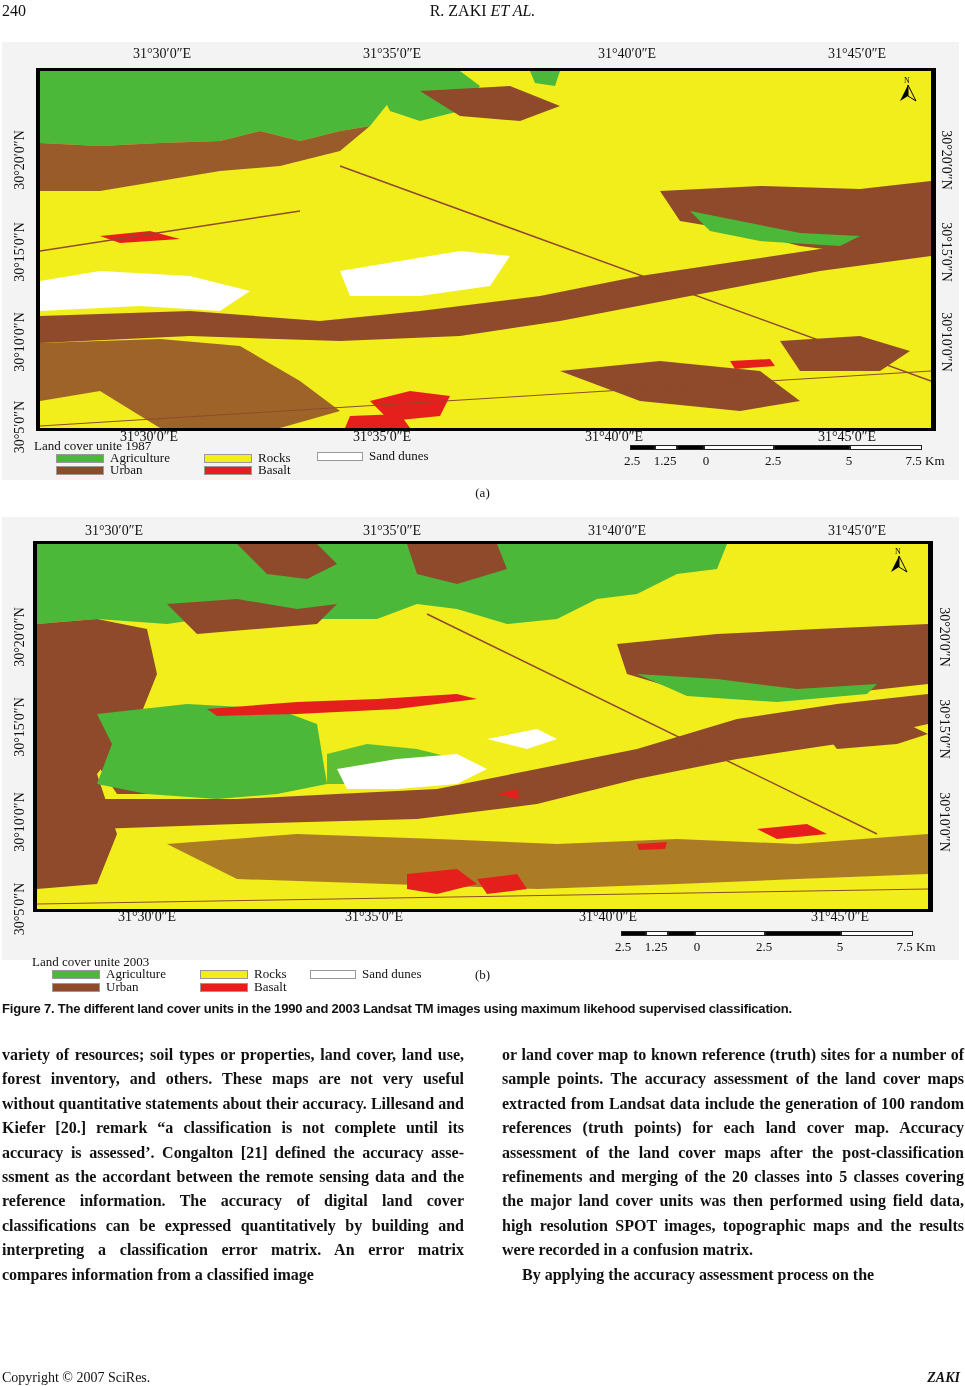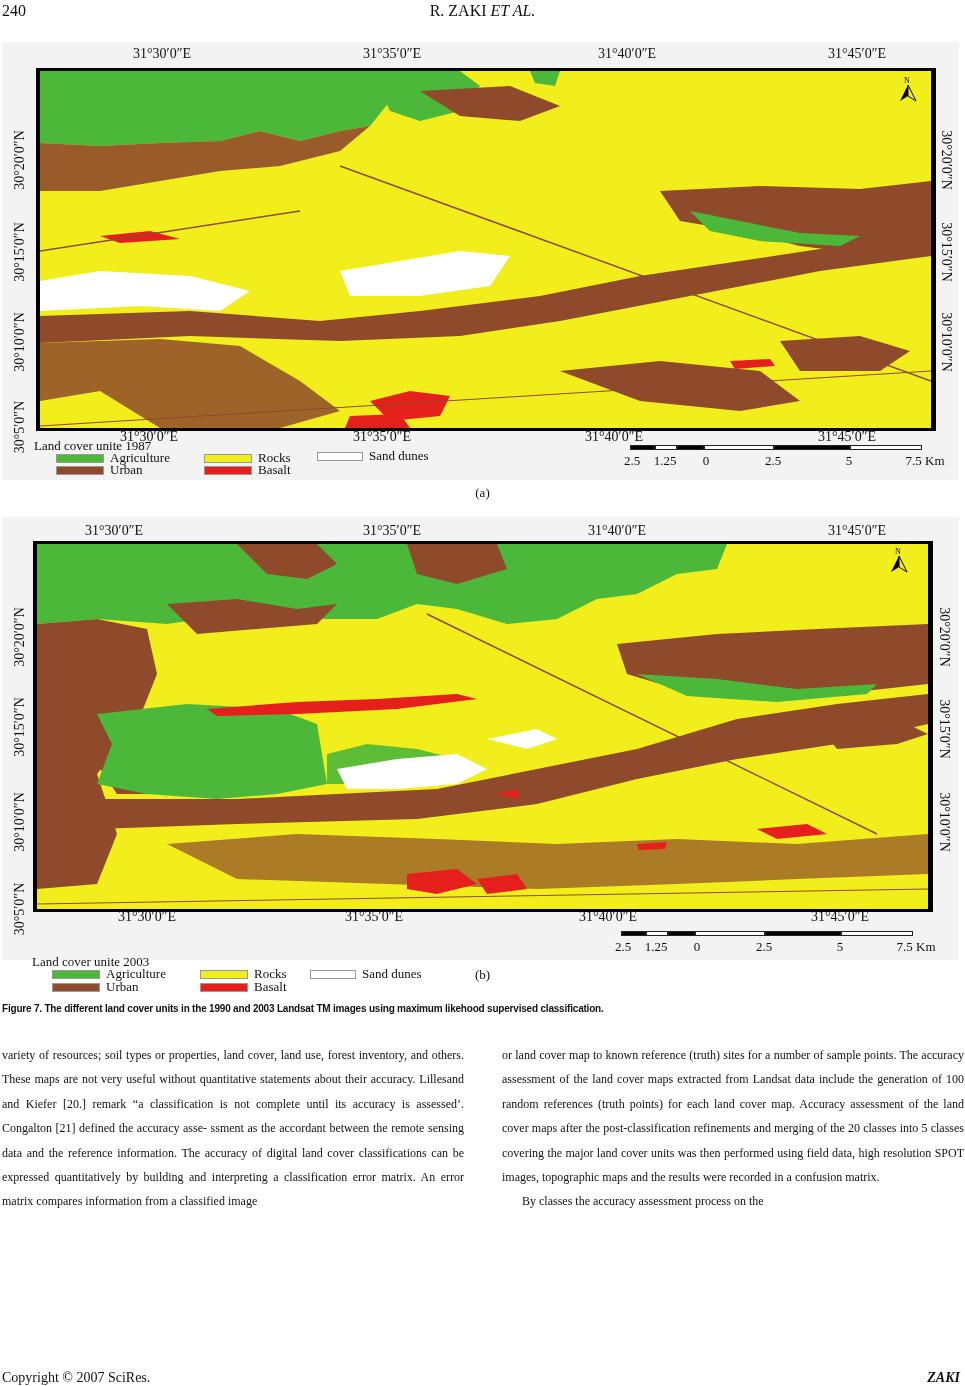--- a/index.html
+++ b/index.html
@@ -31,23 +31,23 @@
 
   .scale-bar { position: absolute; }
   .scale-seg { position: absolute; top: 0; height: 5px; border: 1px solid #222; box-sizing: border-box; }
   .scale-label { position: absolute; top: 8px; font-size: 13px; transform: translateX(-50%); white-space: nowrap; }
 
   .north-arrow { position: absolute; width: 22px; height: 28px; }
 
   .panel-caption { position: absolute; left: 0; width: 965px; text-align: center; font-size: 13px; }
 
   .figure-caption { position: absolute; top: 1000px; left: 2px; width: 960px; font-family: "Liberation Sans", sans-serif;
-                    font-weight: bold; font-size: 10px; line-height: 17px; letter-spacing: -0.2px; }
-
-  .body-col { position: absolute; top: 1043px; width: 462px; font-size: 12px; line-height: 24.4px; text-align: justify; }
+                    font-weight: bold; font-size: 13px; line-height: 17px; letter-spacing: -0.2px; }
+
+  .body-col { position: absolute; top: 1043px; width: 462px; font-size: 16px; line-height: 24.4px; text-align: justify; font-weight: bold; }
   .col-left { left: 2px; }
   .col-right { left: 502px; }
   .body-col p { margin: 0; }
   .body-col p.indent { text-indent: 20px; }
 
   .footer { position: absolute; top: 1370px; left: 0; width: 965px; font-size: 14px; }
   .footer-copyright { position: absolute; left: 2px; }
   .footer-journal { position: absolute; right: 5px; font-style: italic; font-weight: bold; }
 </style>
 </head>
@@ -281,19 +281,19 @@
 </div>
 <div class="panel-caption" style="top:967px;">(b)</div>
 
 <div class="figure-caption">Figure 7. The different land cover units in the 1990 and 2003 Landsat TM images using maximum likehood supervised classification.</div>
 
 <div class="body-col col-left">
   <p>variety of resources; soil types or properties, land cover, land use, forest inventory, and others. These maps are not very useful without quantitative statements about their accuracy. Lillesand and Kiefer [20.] remark “a classification is not complete until its accuracy is assessed’. Congalton [21] defined the accuracy asse- ssment as the accordant between the remote sensing data and the reference information. The accuracy of digital land cover classifications can be expressed quantitatively by building and interpreting a classification error matrix. An error matrix compares information from a classified image</p>
 </div>
 <div class="body-col col-right">
   <p>or land cover map to known reference (truth) sites for a number of sample points. The accuracy assessment of the land cover maps extracted from Landsat data include the generation of 100 random references (truth points) for each land cover map. Accuracy assessment of the land cover maps after the post-classification refinements and merging of the 20 classes into 5 classes covering the major land cover units was then performed using field data, high resolution SPOT images, topographic maps and the results were recorded in a confusion matrix.</p>
-  <p class="indent">By classes the accuracy assessment process on the</p>
+  <p class="indent">By applying the accuracy assessment process on the</p>
 </div>
 
 <div class="footer">
   <span class="footer-copyright">Copyright © 2007 SciRes.</span>
   <span class="footer-journal">ZAKI</span>
 </div>
 
 </body></html>

